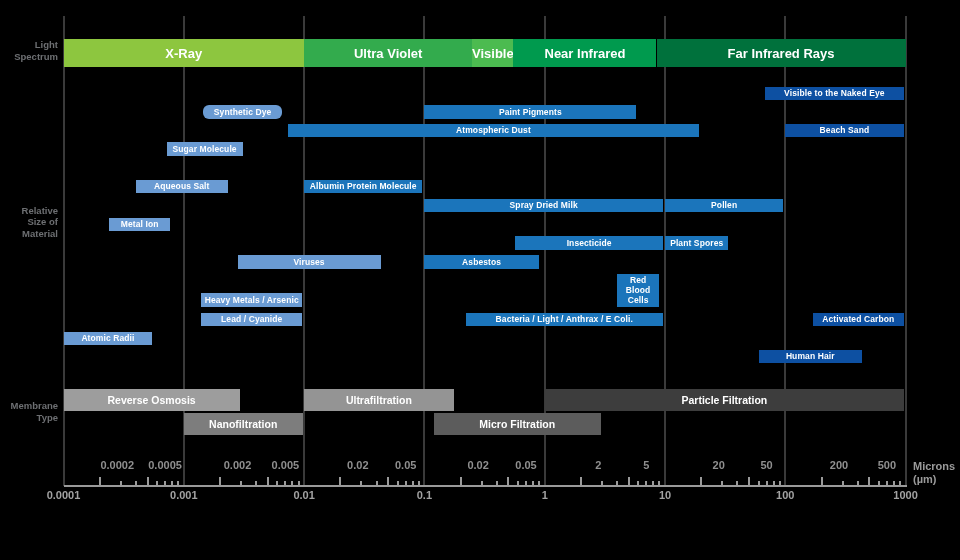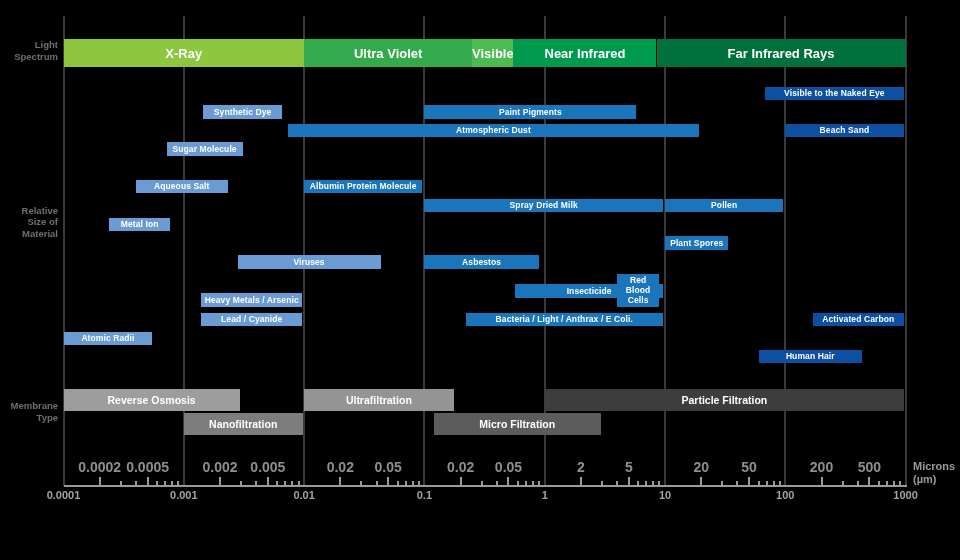--- a/index.html
+++ b/index.html
@@ -12,22 +12,22 @@
        color:#fff;font-weight:bold;font-size:8.5px;white-space:nowrap;letter-spacing:.1px;}
   .mat.tall{height:33px;white-space:normal;text-align:center;line-height:10px;}
   .mem{position:absolute;height:22px;display:flex;align-items:center;justify-content:center;
        color:#fff;font-weight:bold;font-size:10.5px;white-space:nowrap;}
   .left-label{position:absolute;left:0;width:58px;text-align:right;white-space:pre-line;
               font-weight:bold;font-size:9.5px;line-height:11.5px;color:#6d6f72;}
   .baseline{position:absolute;top:485px;height:2px;background:#9a9a9a;}
   .tick{position:absolute;width:2px;background:#9a9a9a;margin-left:-1px;}
   .tick.short{top:480.5px;height:5px;}
   .tick.labeled{top:476.5px;height:9px;}
-  .minor-lab{position:absolute;top:459px;transform:translateX(-50%);font-size:14px;
-             color:#8f8f8f;font-weight:bold;white-space:nowrap;}
+  .minor-lab{position:absolute;top:459px;transform:translateX(-50%);font-size:11px;
+             color:#8f8f8f;font-weight:bold;white-space:nowrap;padding-left:35px;}
   .major-lab{position:absolute;top:489px;transform:translateX(-50%);font-size:11px;
              color:#a2a2a2;font-weight:bold;white-space:nowrap;}
   .axis-unit{position:absolute;left:913px;top:460px;font-size:11px;line-height:12.5px;
              color:#9a9a9a;font-weight:bold;white-space:pre-line;}
 </style>
 </head>
 <body>
 
 <div class="canvas">
   <div id="gridlines-layer">
@@ -51,31 +51,31 @@
 
   <div id="bands-layer">
       <div class="band" style="left: 63.5px; width: 240.6px; background: rgb(141, 198, 63);">X-Ray</div>
       <div class="band" style="left: 304.1px; width: 168.172px; background: rgb(51, 171, 77);">Ultra Violet</div>
       <div class="band" style="left: 472.272px; width: 41.1934px; background: rgb(76, 187, 80);">Visible</div>
       <div class="band" style="left: 513.466px; width: 143.043px; background: rgb(0, 154, 78);">Near Infrared</div>
       <div class="band" style="left: 656.509px; width: 249.091px; background: rgb(0, 113, 60);">Far Infrared Rays</div>
     </div>
   <div id="materials-layer">
       <div class="mat" style="left: 765.151px; width: 138.449px; top: 86.5px; background: rgb(13, 80, 162);">Visible to the Naked Eye</div>
-      <div class="mat" style="left: 203.213px; width: 78.7383px; top: 105px; background: rgb(106, 155, 211);">Synthetic Dye</div>
+      <div class="mat" style="left: 203.213px; width: 78.7383px; top: 105px; background: rgb(106, 155, 211); border-radius: 6px;">Synthetic Dye</div>
       <div class="mat" style="left: 424.4px; width: 211.912px; top: 105px; background: rgb(27, 117, 187);">Paint Pigments</div>
       <div class="mat" style="left: 287.658px; width: 411.556px; top: 123.5px; background: rgb(27, 117, 187);">Atmospheric Dust</div>
       <div class="mat" style="left: 785.3px; width: 118.3px; top: 123.5px; background: rgb(13, 80, 162);">Beach Sand</div>
       <div class="mat" style="left: 166.637px; width: 75.9324px; top: 142px; background: rgb(106, 155, 211);">Sugar Molecule</div>
       <div class="mat" style="left: 135.928px; width: 91.6116px; top: 179.5px; background: rgb(106, 155, 211);">Aqueous Salt</div>
       <div class="mat" style="left: 304.1px; width: 118.3px; top: 179.5px; background: rgb(27, 117, 187);">Albumin Protein Molecule</div>
       <div class="mat" style="left: 424.4px; width: 238.6px; top: 198.5px; background: rgb(27, 117, 187);">Spray Dried Milk</div>
       <div class="mat" style="left: 665px; width: 118.3px; top: 198.5px; background: rgb(27, 117, 187);">Pollen</div>
       <div class="mat" style="left: 109.239px; width: 60.9023px; top: 217.5px; background: rgb(106, 155, 211);">Metal Ion</div>
-      <div class="mat" style="left: 515.332px; width: 147.668px; top: 236px; background: rgb(27, 117, 187); margin-top: 48px;">Insecticide</div>
+      <div class="mat" style="left: 515.332px; width: 147.668px; top: 236px; background: rgb(27, 117, 187);">Insecticide</div>
       <div class="mat" style="left: 665px; width: 63.4514px; top: 236px; background: rgb(27, 117, 187);">Plant Spores</div>
       <div class="mat" style="left: 237.593px; width: 143px; top: 255px; background: rgb(106, 155, 211);">Viruses</div>
       <div class="mat" style="left: 424.4px; width: 114.508px; top: 255px; background: rgb(27, 117, 187);">Asbestos</div>
       <div class="mat tall" style="left: 617.128px; width: 42px; top: 273.5px; background: rgb(27, 117, 187);">Red Blood Cells</div>
       <div class="mat" style="left: 201.379px; width: 100.721px; top: 293px; background: rgb(106, 155, 211);">Heavy Metals / Arsenic</div>
       <div class="mat" style="left: 201.379px; width: 100.721px; top: 312.5px; background: rgb(106, 155, 211);">Lead / Cyanide</div>
       <div class="mat" style="left: 465.593px; width: 197.407px; top: 312.5px; background: rgb(27, 117, 187);">Bacteria / Light / Anthrax / E Coli.</div>
       <div class="mat" style="left: 813.023px; width: 90.577px; top: 312.5px; background: rgb(13, 80, 162);">Activated Carbon</div>
       <div class="mat" style="left: 63.5px; width: 88.9317px; top: 331.5px; background: rgb(106, 155, 211);">Atomic Radii</div>
       <div class="mat" style="left: 758.612px; width: 103.27px; top: 349.5px; background: rgb(13, 80, 162);">Human Hair</div>

